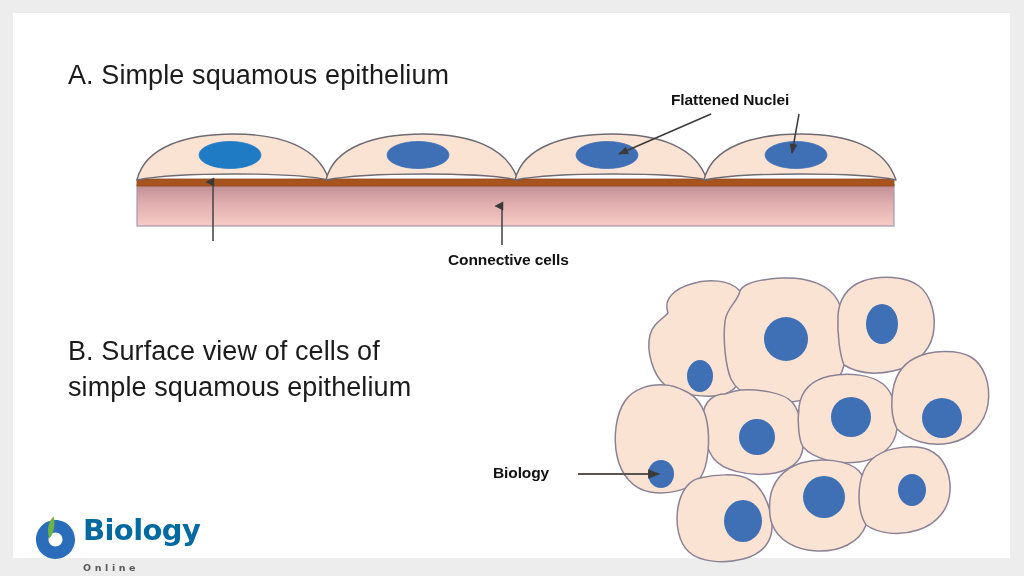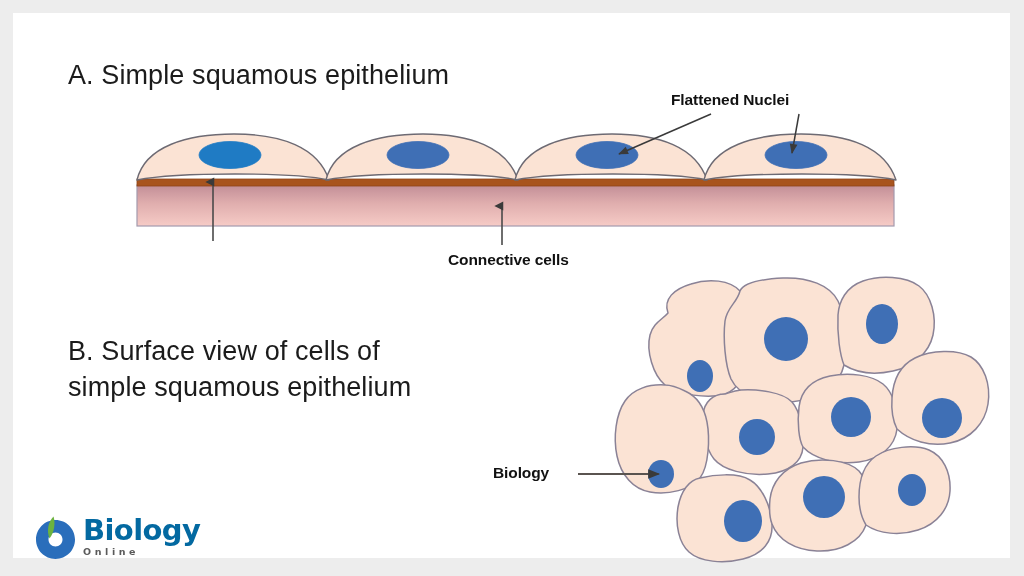--- a/index.html
+++ b/index.html
@@ -92,21 +92,21 @@
     letter-spacing: -0.6px;
     line-height: 30px;
   }
   #logo-sub {
     font-family: "DejaVu Sans", sans-serif;
     font-size: 9.5px;
     font-weight: bold;
     color: #5a5a5a;
     letter-spacing: 3.6px;
     line-height: 12px;
-    margin-top: 1px;
+    margin-top: 17px;
   }
 </style>
 </head>
 <body>
 
 <div id="slide">
   <div id="card">
 
     <div class="heading" id="heading-b"><span>B. Surface view of cells of</span>
 <span>simple squamous epithelium</span></div>

